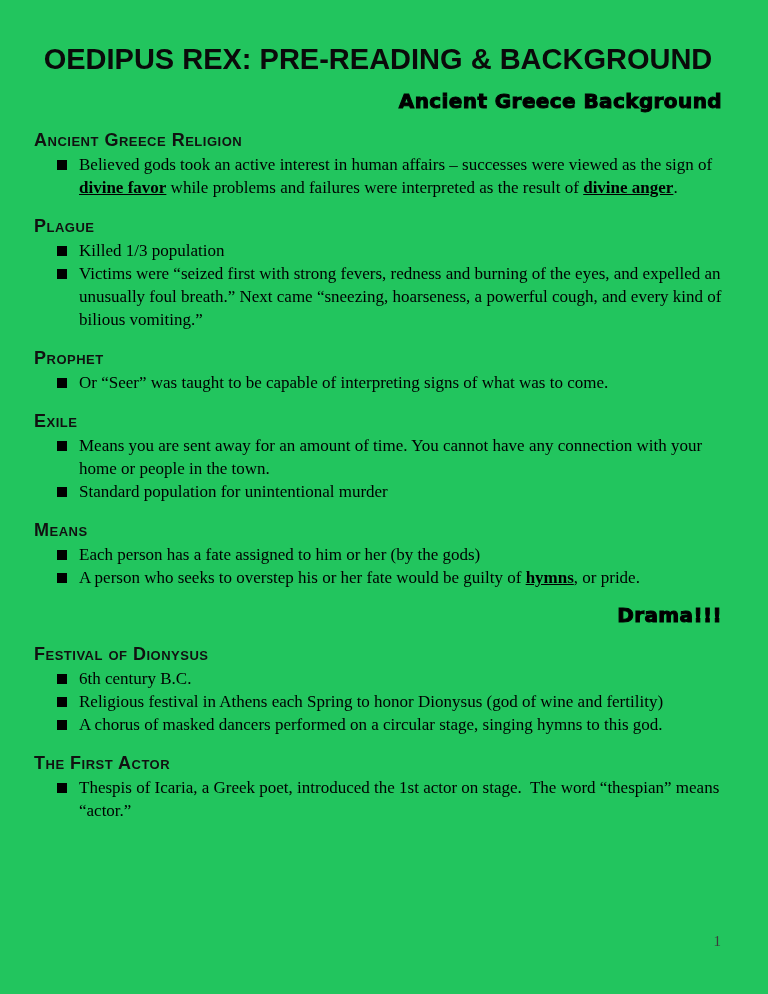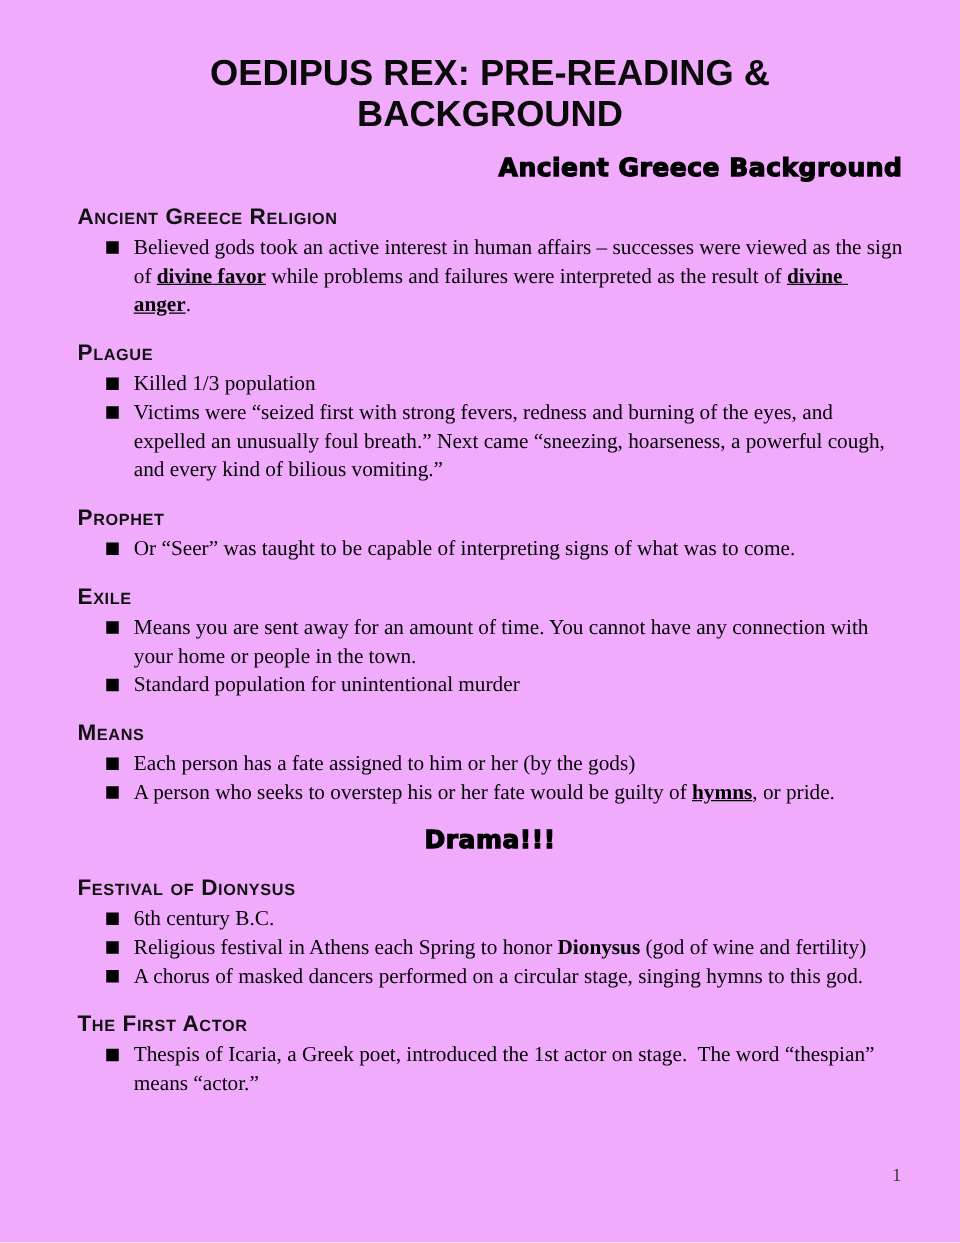--- a/index.html
+++ b/index.html
@@ -4,22 +4,22 @@
 <style>
   * { margin: 0; padding: 0; box-sizing: border-box; }
   html, body { background: #ffffff; }
   body { font-family: "Liberation Serif", serif; color: #000000; }
 
   .page {
     position: relative;
     width: 768px;
     height: 994px;
     margin: 0 auto;
-    background: #f0abfc;
-    padding: 43px 46px 0 62px;
+    background: #22c55e;
+    padding: 43px 46px 0 34px;
     overflow: hidden;
   }
 
   .title {
     font-family: "Liberation Sans", sans-serif;
     font-weight: bold;
     font-size: 29px;
     line-height: 33px;
     text-align: center;
     letter-spacing: 0px;
@@ -68,25 +68,25 @@
     position: absolute;
     left: 23px;
     top: 6.5px;
     width: 10px;
     height: 10px;
     background: #000000;
   }
 
   .bullet-text { white-space: pre-wrap; }
 
-  .seg-bold { font-weight: bold; }
+  .seg-bold { font-weight: normal; }
   .seg-bold-underline { font-weight: bold; text-decoration: underline; }
 
   .banner {
-    text-align: center;
+    text-align: right;
     font-size: 20px;
     line-height: 24px;
     margin-top: 14px;
   }
 
   .pageno {
     position: absolute;
     right: 47px;
     bottom: 44px;
     font-family: "Liberation Serif", serif;

